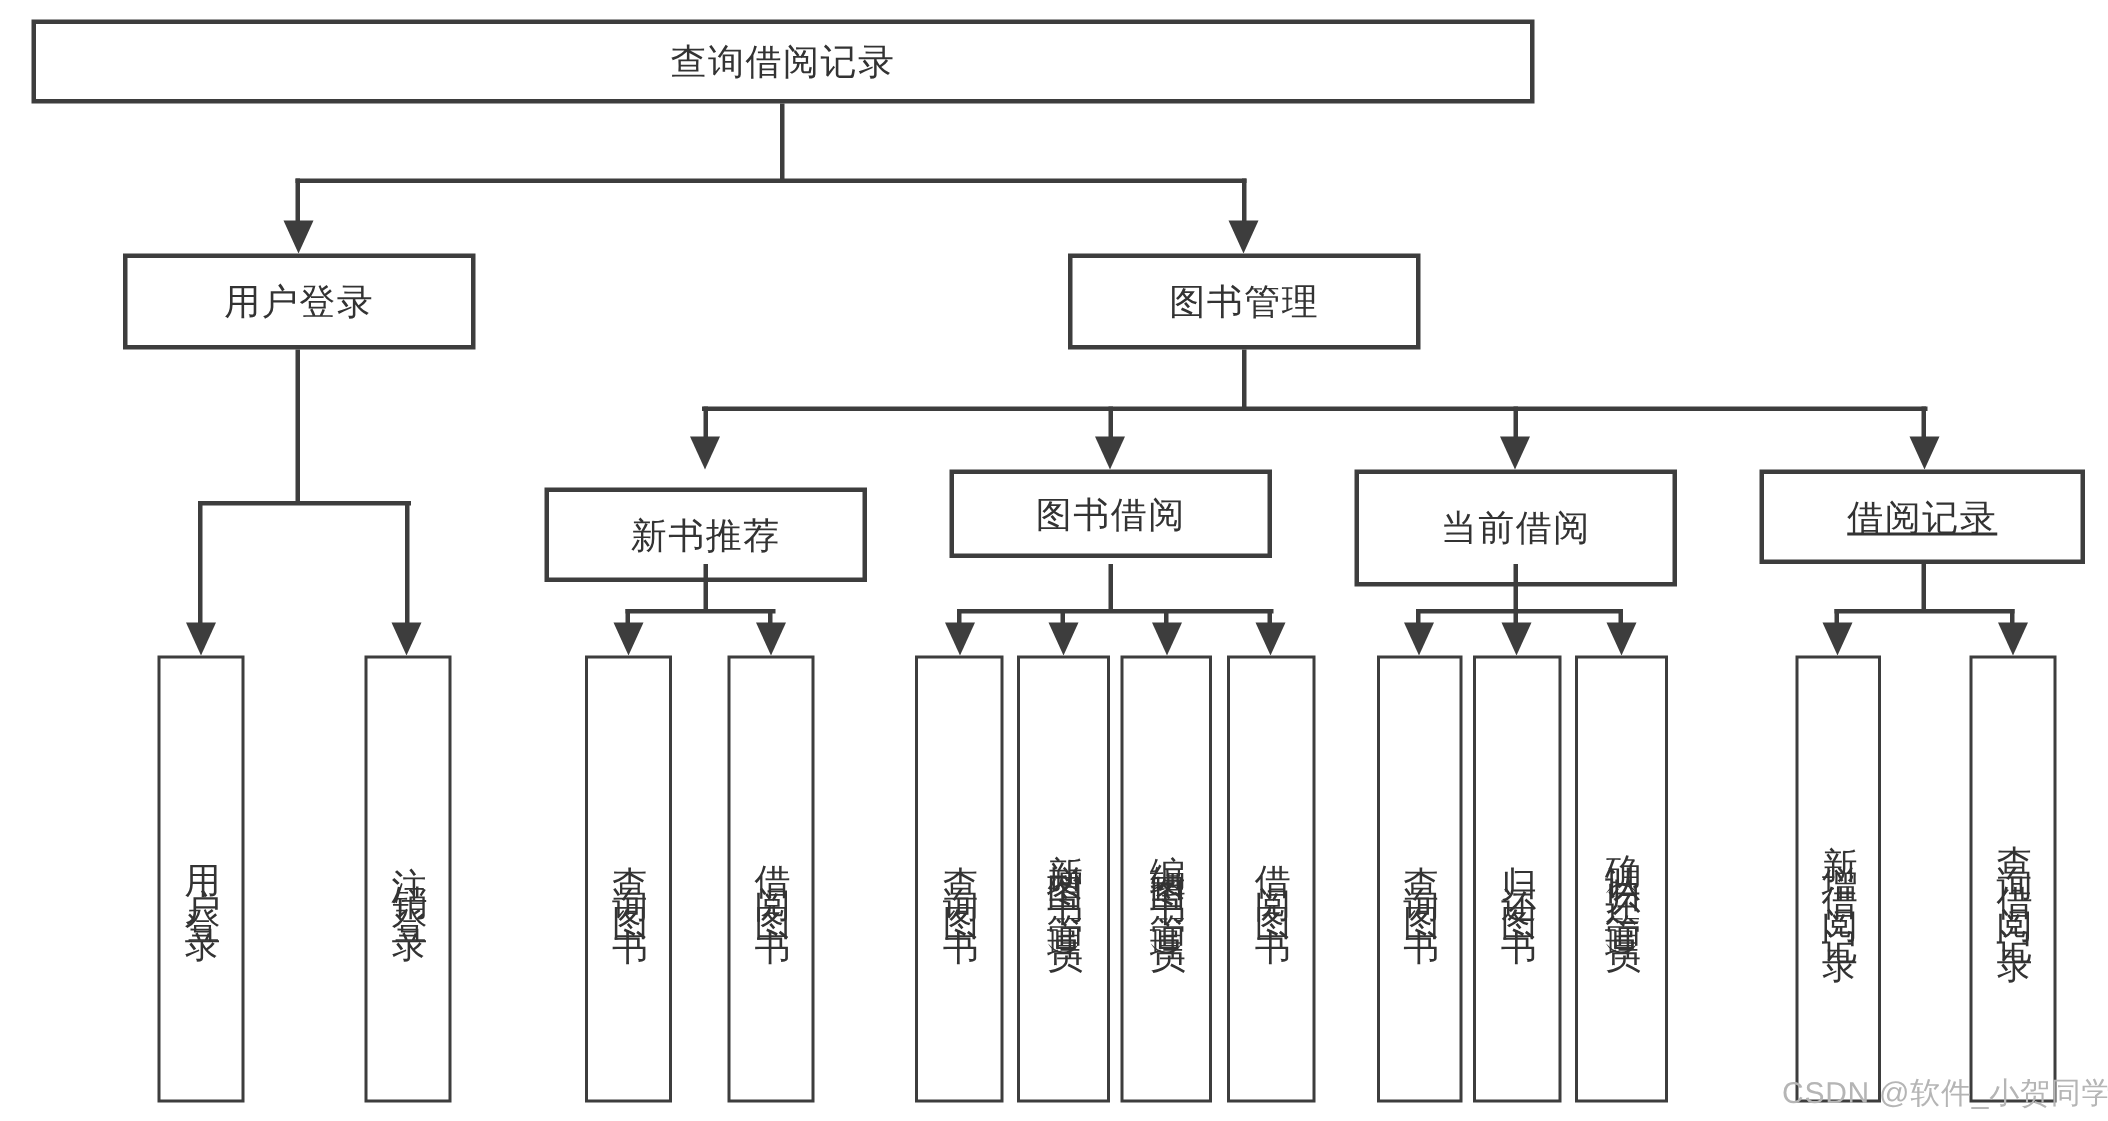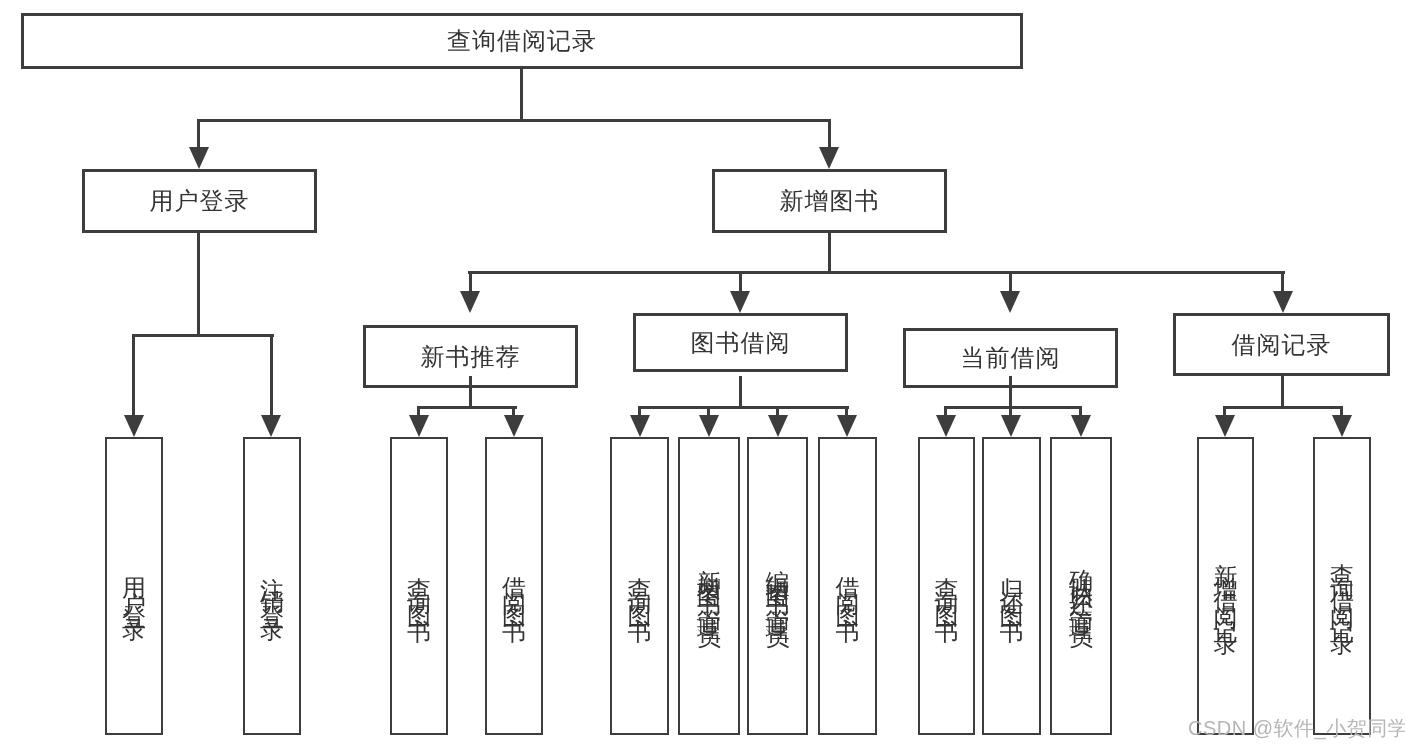--- a/index.html
+++ b/index.html
@@ -67,21 +67,21 @@
   <div class="line" style="left:197px;top:119px;width:634px;height:3px;"></div>
   <div class="line" style="left:197px;top:119px;width:3px;height:29px;"></div>
   <div class="ah" style="left:189px;top:147px;"></div>
   <div class="line" style="left:828px;top:119px;width:3px;height:29px;"></div>
   <div class="ah" style="left:819px;top:147px;"></div>
 
   <div class="box" style="left:82px;top:169px;width:235px;height:64px;">
     <span>用户登录</span>
   </div>
   <div class="box" style="left:712px;top:169px;width:235px;height:64px;">
-    <span>新增图书</span>
+    <span>图书管理</span>
   </div>
 
   <div class="line" style="left:197px;top:233px;width:3px;height:103px;"></div>
   <div class="line" style="left:132px;top:334px;width:142px;height:3px;"></div>
   <div class="line" style="left:132px;top:334px;width:3px;height:83px;"></div>
   <div class="ah" style="left:124px;top:415px;"></div>
   <div class="line" style="left:270px;top:334px;width:3px;height:83px;"></div>
   <div class="ah" style="left:261px;top:415px;"></div>
 
   <div class="line" style="left:828px;top:233px;width:3px;height:40px;"></div>
@@ -94,24 +94,24 @@
   <div class="ah" style="left:1000px;top:291px;"></div>
   <div class="line" style="left:1281px;top:271px;width:3px;height:22px;"></div>
   <div class="ah" style="left:1273px;top:291px;"></div>
 
   <div class="box" style="left:363px;top:325px;width:215px;height:63px;">
     <span>新书推荐</span>
   </div>
   <div class="box" style="left:633px;top:313px;width:215px;height:59px;">
     <span>图书借阅</span>
   </div>
-  <div class="box" style="left:903px;top:328px;width:215px;height:60px;">
+  <div class="box" style="left:903px;top:313px;width:215px;height:78px;">
     <span>当前借阅</span>
   </div>
-  <div class="box" style="left:1173px;top:313px;width:217px;height:63px;">
+  <div class="box" style="left:1173px;top:313px;width:217px;height:63px;text-decoration:underline;">
     <span>借阅记录</span>
   </div>
 
   <div class="line" style="left:469px;top:376px;width:3px;height:32px;"></div>
   <div class="line" style="left:417px;top:406px;width:100px;height:3px;"></div>
   <div class="line" style="left:417px;top:406px;width:3px;height:11px;"></div>
   <div class="ah" style="left:409px;top:415px;"></div>
   <div class="line" style="left:512px;top:406px;width:3px;height:11px;"></div>
   <div class="ah" style="left:504px;top:415px;"></div>
 

